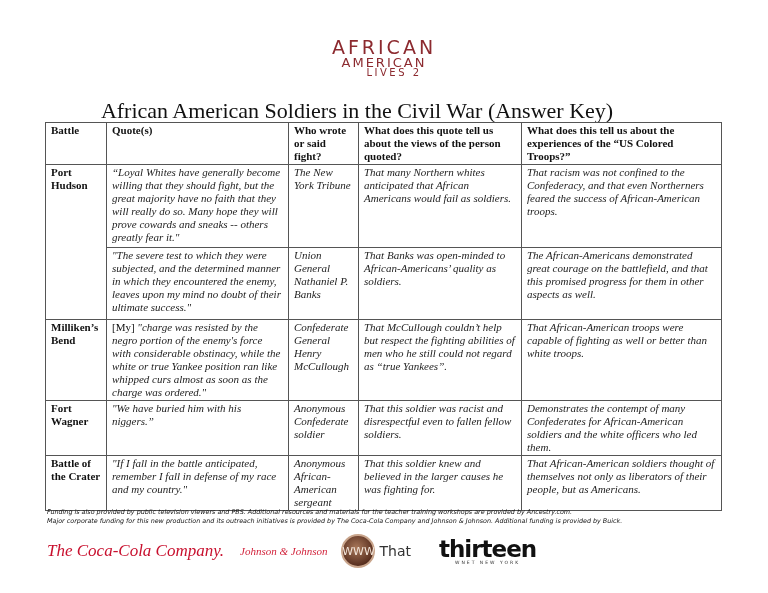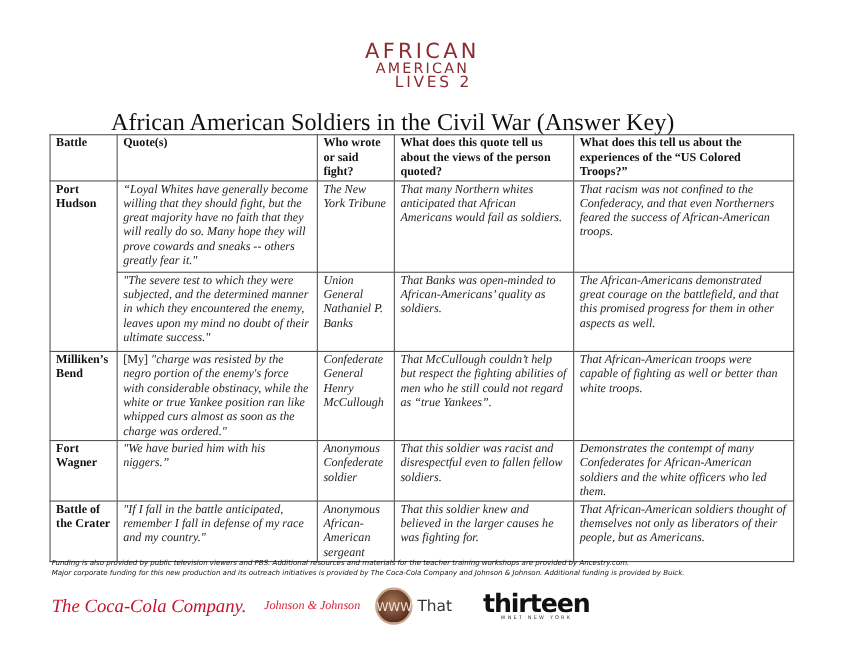--- a/index.html
+++ b/index.html
@@ -1,20 +1,20 @@
 <!DOCTYPE html>
 <html><head>
   <meta charset="utf-8">
   <style>
     html, body { margin: 0; padding: 0; background: #ffffff; }
     body { width: 768px; height: 593px; position: relative; overflow: hidden; font-family: "Liberation Serif", serif; color: #111; }
     .logo { position: absolute; left: 0; width: 768px; top: 38px; text-align: center; color: #8c2a2f; font-family: "DejaVu Sans", sans-serif; line-height: 1; }
     .logo .l1 { font-size: 19px; letter-spacing: 3px; }
     .logo .l2 { font-size: 13px; letter-spacing: 2px; margin-top: -1px; }
-    .logo .l3 { font-size: 14px; letter-spacing: 2.5px; margin-top: -1px; padding-left: 20px; }
+    .logo .l3 { font-size: 10px; letter-spacing: 2.5px; margin-top: -1px; padding-left: 20px; }
     .title { position: absolute; left: 0; width: 714px; top: 98px; text-align: center; font-size: 22px; font-family: "Liberation Serif", serif; }
     table.answers { position: absolute; left: 45px; top: 122px; width: 676px; border-collapse: collapse; table-layout: fixed; font-size: 11px; line-height: 13px; }
     table.answers td, table.answers th { border: 1px solid #555; vertical-align: top; padding: 1px 5px; text-align: left; }
     table.answers th { font-weight: bold; height: 25px; }
     .battle { font-weight: bold; }
     .it { font-style: italic; color: #222; }
     .funding { position: absolute; left: 47px; top: 508px; font-family: "DejaVu Sans", sans-serif; font-style: italic; font-size: 6.4px; line-height: 9px; color: #111; }
     .sponsors { position: absolute; left: 47px; top: 533px; height: 36px; display: flex; align-items: center; }
     .coke { color: #c8102e; font-family: "Liberation Serif", serif; font-style: italic; font-size: 17px; margin-right: 16px; }
     .jnj { color: #d2233c; font-family: "Liberation Serif", serif; font-style: italic; font-size: 11px; margin-right: 14px; }

